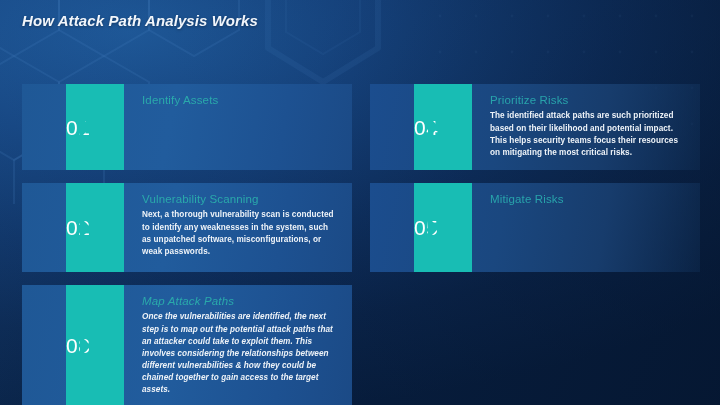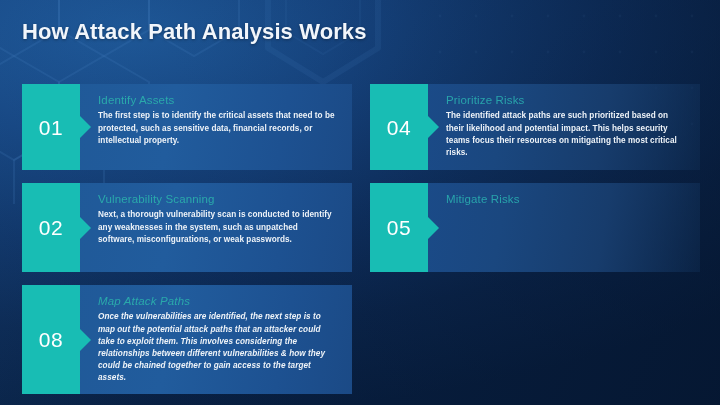--- a/index.html
+++ b/index.html
@@ -22,25 +22,26 @@
     position:absolute; inset:0;
     background:linear-gradient(115deg, rgba(40,110,185,.20) 0%, rgba(20,60,120,.07) 38%, rgba(5,22,48,.30) 72%, rgba(4,18,40,.50) 100%);
     pointer-events:none;
   }
   .hex-layer { position:absolute; left:-46px; top:-56px; opacity:.5; pointer-events:none; }
   .hex-layer-2 { position:absolute; left:228px; top:-70px; opacity:.35; pointer-events:none; }
   .dots-layer { position:absolute; right:0; top:0; width:300px; height:200px; opacity:.5; pointer-events:none; }
 
   
   #title {
-    position:absolute; left:22px; top:19px;
-    font-size:22px; font-weight:bold; letter-spacing:.1px;
+    position:absolute; left:22px; top:12px;
+    font-size:15px; font-weight:bold; letter-spacing:.1px;
     color:#f2f6fb;
     text-shadow:0 1px 3px rgba(0,0,0,.35);
     white-space:nowrap;
+    font-style:italic;
   }
 
   
   .col { position:absolute; }
   #col-left  { left:22px;  top:84px;  width:330px; }
   #col-right { left:370px; top:84px;  width:330px; }
 
   
   .card {
     position:relative;
@@ -56,21 +57,21 @@
   .left .card-body-bg  { background:linear-gradient(100deg,#1f5896 0%,#215c9d 45%,#1d5191 78%,#1b4a86 100%); }
   .right .card-body-bg { background:linear-gradient(100deg,#1b4d8e 0%,#1a477f 40%,#173c6c 70%,rgba(18,51,92,.35) 100%); }
 
   .num-block {
     position:relative;
     z-index:2;
     flex:0 0 58px;
     background:#18bdb4;
     display:flex;
     align-items:center;
-    justify-content:center;
+    margin-left:44px;
   }
   .num-block .num {
     font-size:21px;
     font-weight:400;
     color:#ffffff;
     letter-spacing:.6px;
     line-height:1;
   }
   .arrow {
     position:absolute;
@@ -183,21 +184,20 @@
   <div class="col left" id="col-left">
 
     <div class="card" id="card-1">
       <div class="card-body-bg"></div>
       <div class="num-block">
         <span class="num">01</span>
       </div>
       <div class="arrow"></div>
       <div class="card-text">
         <div class="card-heading">Identify Assets</div>
-        <div class="card-desc">The first step is to identify the critical assets that need to be protected, such as sensitive data, financial records, or intellectual property.</div>
       </div>
     </div>
 
     <div class="card" id="card-2">
       <div class="card-body-bg"></div>
       <div class="num-block">
         <span class="num">02</span>
       </div>
       <div class="arrow"></div>
       <div class="card-text">

